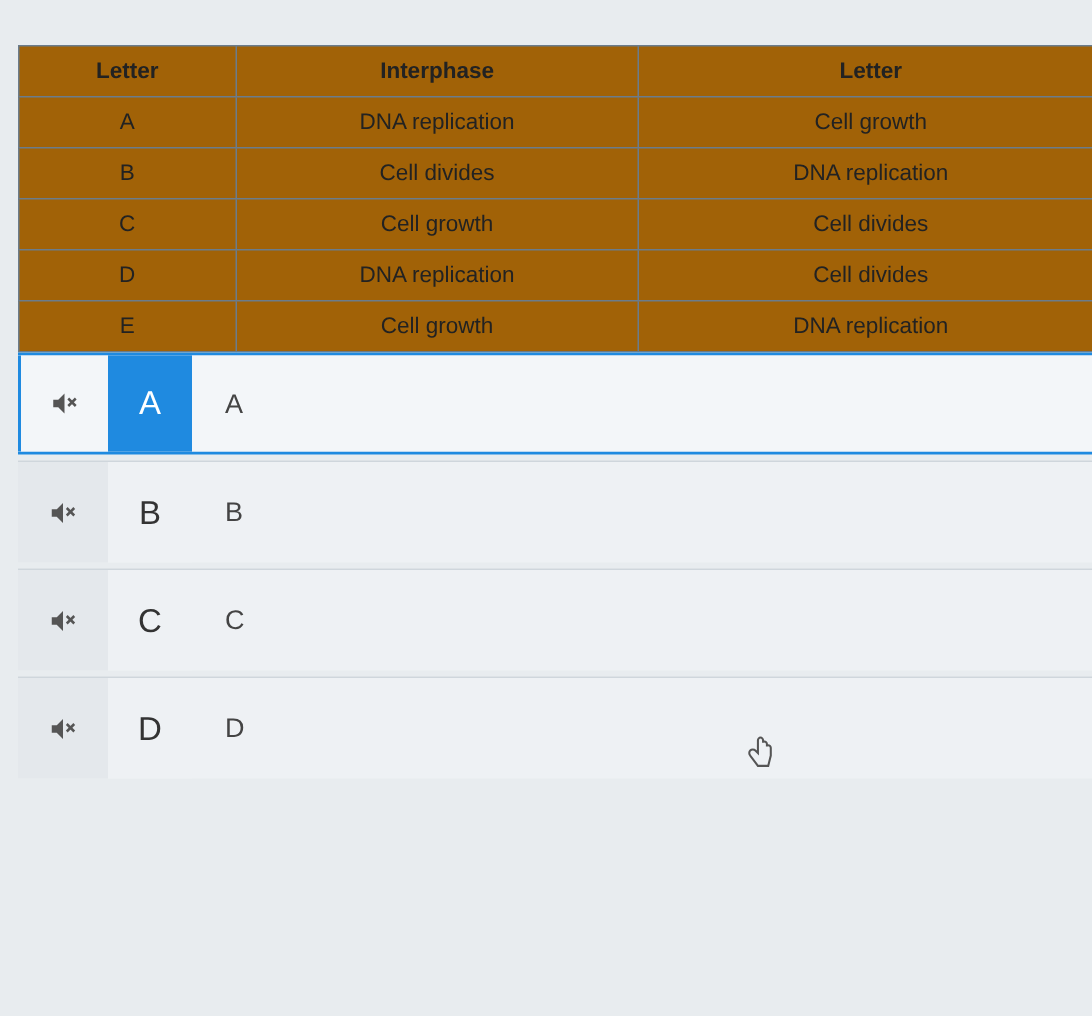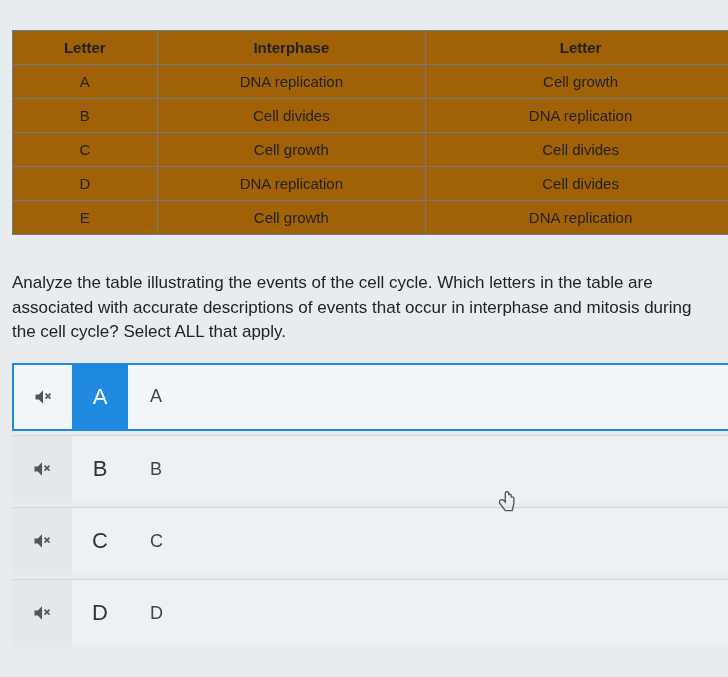--- a/index.html
+++ b/index.html
@@ -146,21 +146,20 @@
         <td>Cell divides</td>
       </tr>
       <tr>
         <td>E</td>
         <td>Cell growth</td>
         <td>DNA replication</td>
       </tr>
     </tbody>
   </table>
 
-  <p class="question">Analyze the table illustrating the events of the cell cycle. Which letters in the table are associated with accurate descriptions of events that occur in interphase and mitosis during the cell cycle? Select ALL that apply.</p>
 
   <div class="options">
 
     <div class="option-row selected">
       <div class="audio-cell">
         <svg viewBox="0 0 24 24">
             <path d="M3 9v6h4l5 5V4L7 9H3z"></path>
             <line x1="15" y1="8" x2="21" y2="14" stroke="#555" stroke-width="2"></line>
             <line x1="21" y1="8" x2="15" y2="14" stroke="#555" stroke-width="2"></line>
           </svg>

